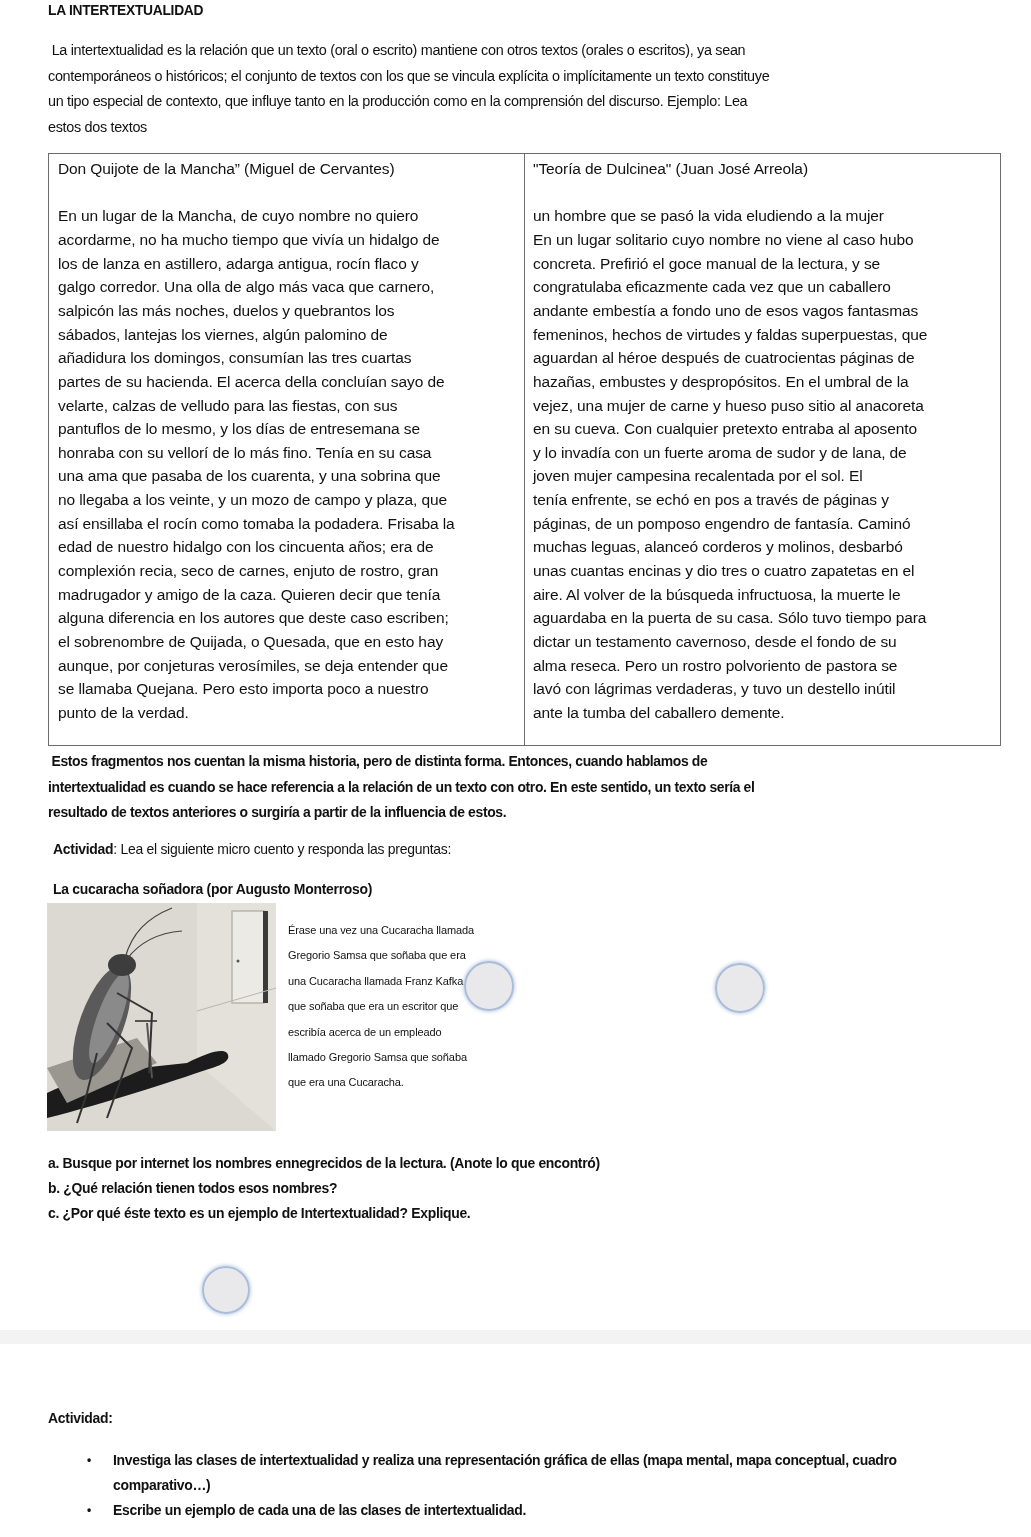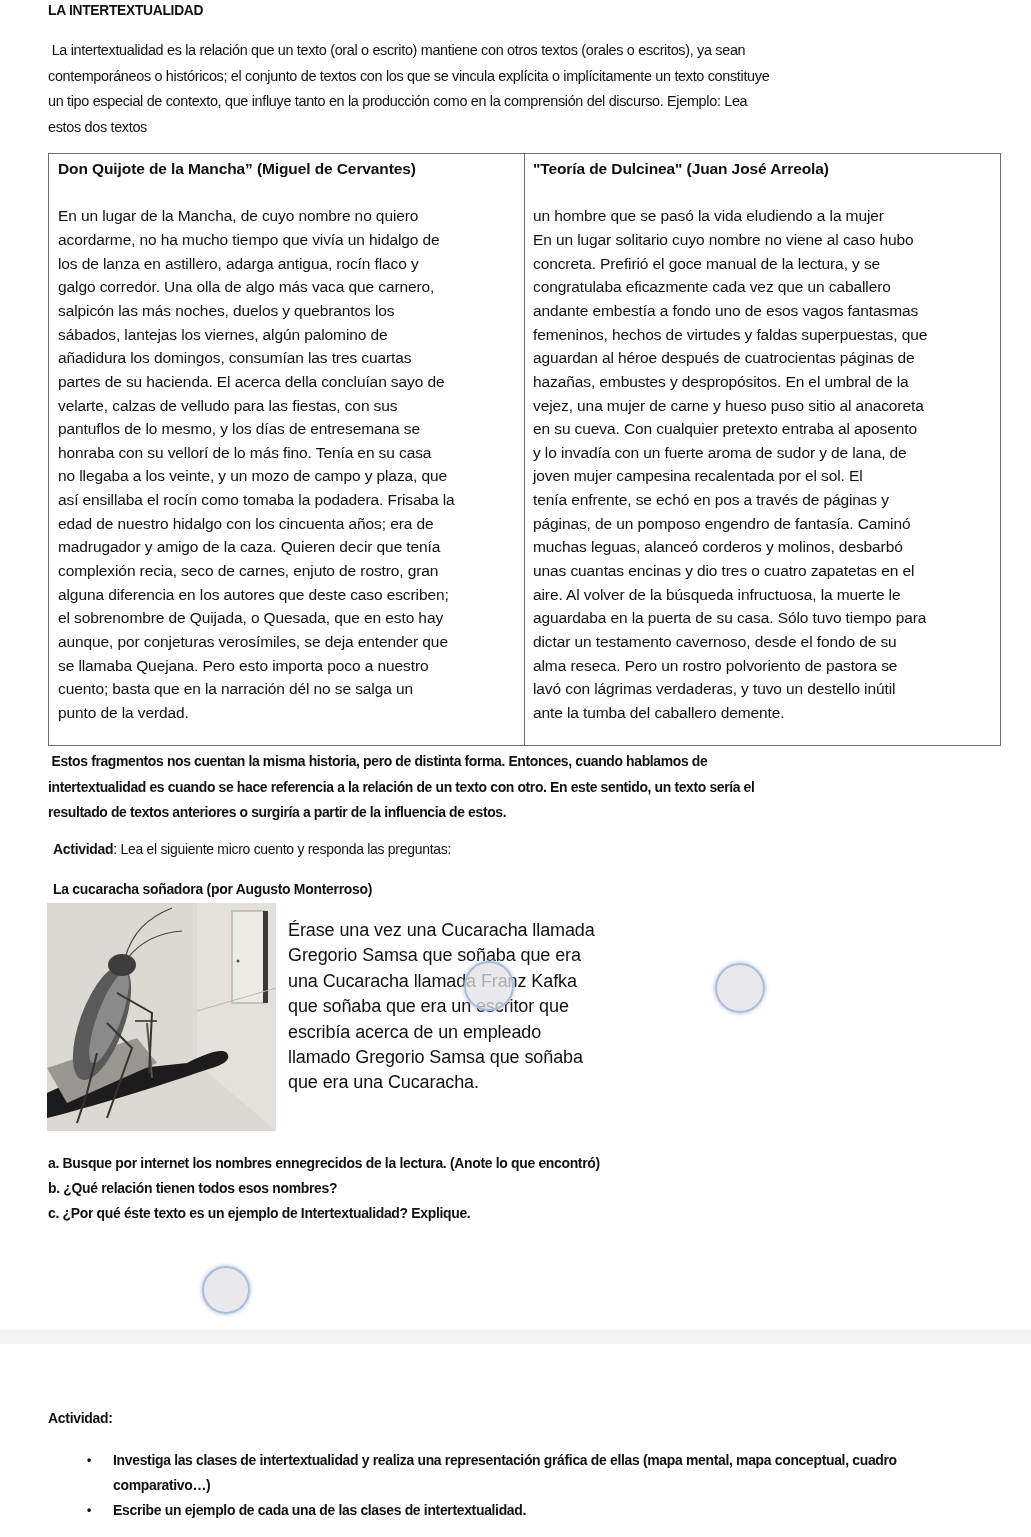--- a/index.html
+++ b/index.html
@@ -21,21 +21,21 @@
       transform: scaleX(0.93); transform-origin: left top; width: 1020px;
     }
 
     .compare-table {
       position: absolute; left: 48px; top: 153px; width: 953px; height: 593px;
       border: 1px solid #6b6b6b; display: flex;
     }
     .col { padding: 3px 8px 0 9px; font-size: 15.5px; line-height: 23.65px; color: #111; letter-spacing: -0.1px; }
     .col.left { width: 477px; border-right: 1px solid #6b6b6b; }
     .col.right { width: 476px; padding-left: 8px; }
-    .col-title { font-weight: bold; margin-bottom: 23.6px; }
+    .col-title { font-weight: normal; margin-bottom: 23.6px; }
     .col-body { white-space: normal; }
     .col-body span { display: block; white-space: nowrap; }
 
     .conclusion {
       position: absolute; left: 48px; top: 748px; width: 1030px;
       font-weight: bold; font-size: 15px; line-height: 25.5px; letter-spacing: -0.4px;
       transform: scaleX(0.93); transform-origin: left top;
     }
 
     .activity-line {
@@ -52,21 +52,21 @@
     }
 
     .illustration {
       position: absolute; left: 47px; top: 903px; width: 229px; height: 228px;
       background: linear-gradient(180deg, #d9d6d0 0%, #e6e3dc 55%, #d8d5cf 100%);
       overflow: hidden;
     }
 
     .story-text {
       position: absolute; left: 288px; top: 918px;
-      font-size: 18px; line-height: 25.4px; color: #111; letter-spacing: -0.1px;
+      font-size: 11px; line-height: 25.4px; color: #111; letter-spacing: -0.1px;
     }
     .story-text span { display: block; white-space: nowrap; }
 
     .questions {
       position: absolute; left: 48px; top: 1150px;
       font-weight: bold; font-size: 15px; line-height: 25px; letter-spacing: -0.35px;
       transform: scaleX(0.93); transform-origin: left top;
     }
     .questions div { white-space: nowrap; }
 
@@ -118,30 +118,30 @@
           <span>acordarme, no ha mucho tiempo que vivía un hidalgo de</span>
           <span>los de lanza en astillero, adarga antigua, rocín flaco y</span>
           <span>galgo corredor. Una olla de algo más vaca que carnero,</span>
           <span>salpicón las más noches, duelos y quebrantos los</span>
           <span>sábados, lantejas los viernes, algún palomino de</span>
           <span>añadidura los domingos, consumían las tres cuartas</span>
           <span>partes de su hacienda. El acerca della concluían sayo de</span>
           <span>velarte, calzas de velludo para las fiestas, con sus</span>
           <span>pantuflos de lo mesmo, y los días de entresemana se</span>
           <span>honraba con su vellorí de lo más fino. Tenía en su casa</span>
+          <span>una ama que pasaba de los cuarenta, y una sobrina que</span>
           <span>no llegaba a los veinte, y un mozo de campo y plaza, que</span>
           <span>así ensillaba el rocín como tomaba la podadera. Frisaba la</span>
           <span>edad de nuestro hidalgo con los cincuenta años; era de</span>
+          <span>complexión recia, seco de carnes, enjuto de rostro, gran</span>
           <span>madrugador y amigo de la caza. Quieren decir que tenía</span>
-          <span>complexión recia, seco de carnes, enjuto de rostro, gran</span>
           <span>alguna diferencia en los autores que deste caso escriben;</span>
           <span>el sobrenombre de Quijada, o Quesada, que en esto hay</span>
           <span>aunque, por conjeturas verosímiles, se deja entender que</span>
           <span>se llamaba Quejana. Pero esto importa poco a nuestro</span>
-          <span>cuento; basta que en la narración dél no se salga un</span>
           <span>punto de la verdad.</span>
         </div>
     </div>
     <div class="col right">
       <div class="col-title">"Teoría de Dulcinea" (Juan José Arreola)</div>
       <div class="col-body" id="right-body">
           <span>un hombre que se pasó la vida eludiendo a la mujer</span>
           <span>En un lugar solitario cuyo nombre no viene al caso hubo</span>
           <span>concreta. Prefirió el goce manual de la lectura, y se</span>
           <span>congratulaba eficazmente cada vez que un caballero</span>

